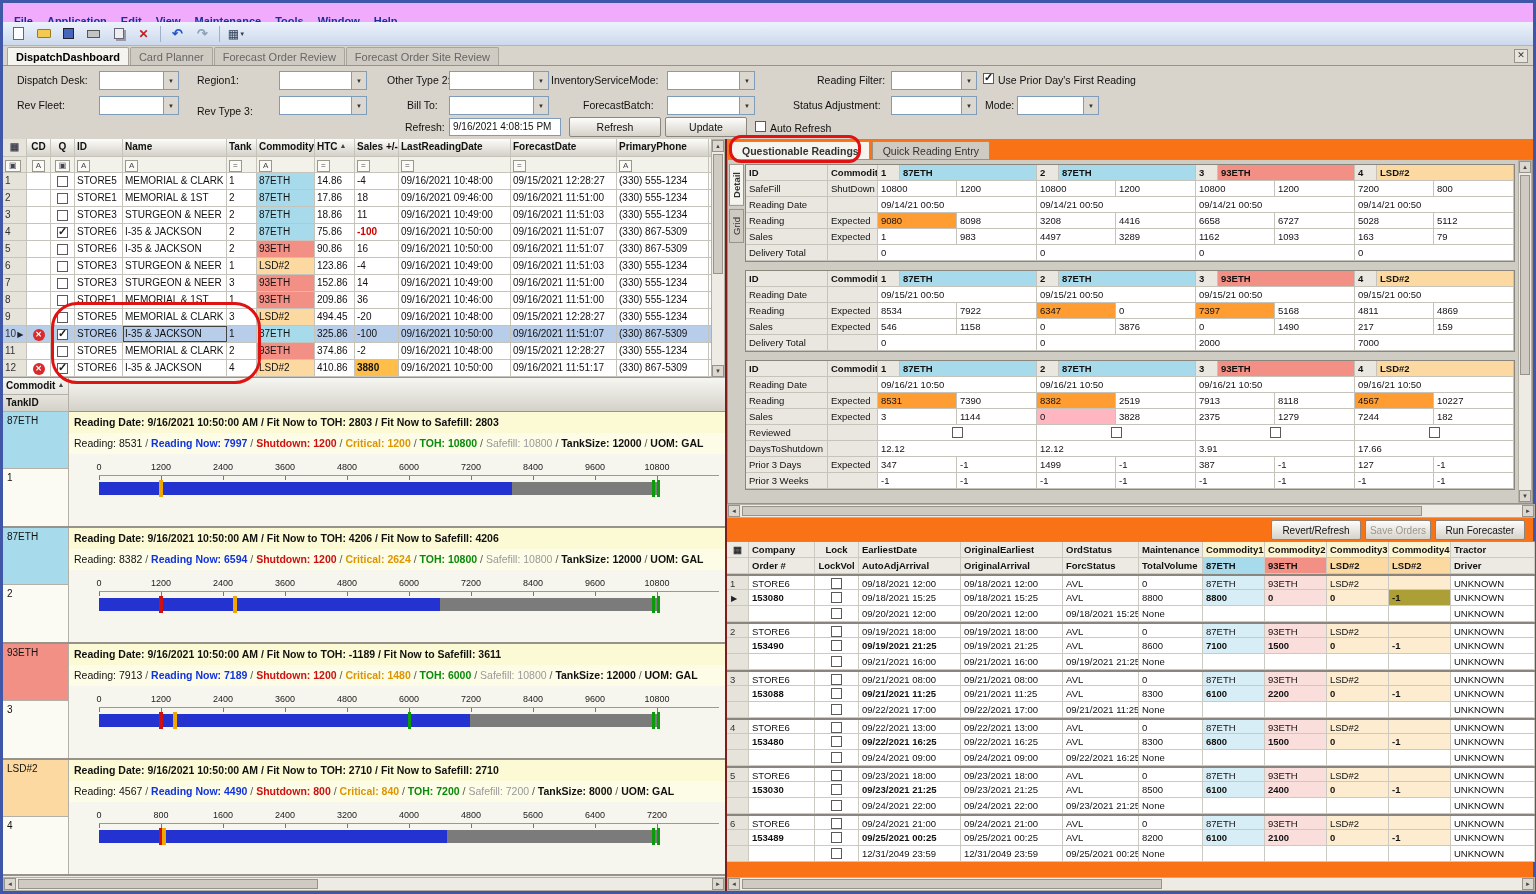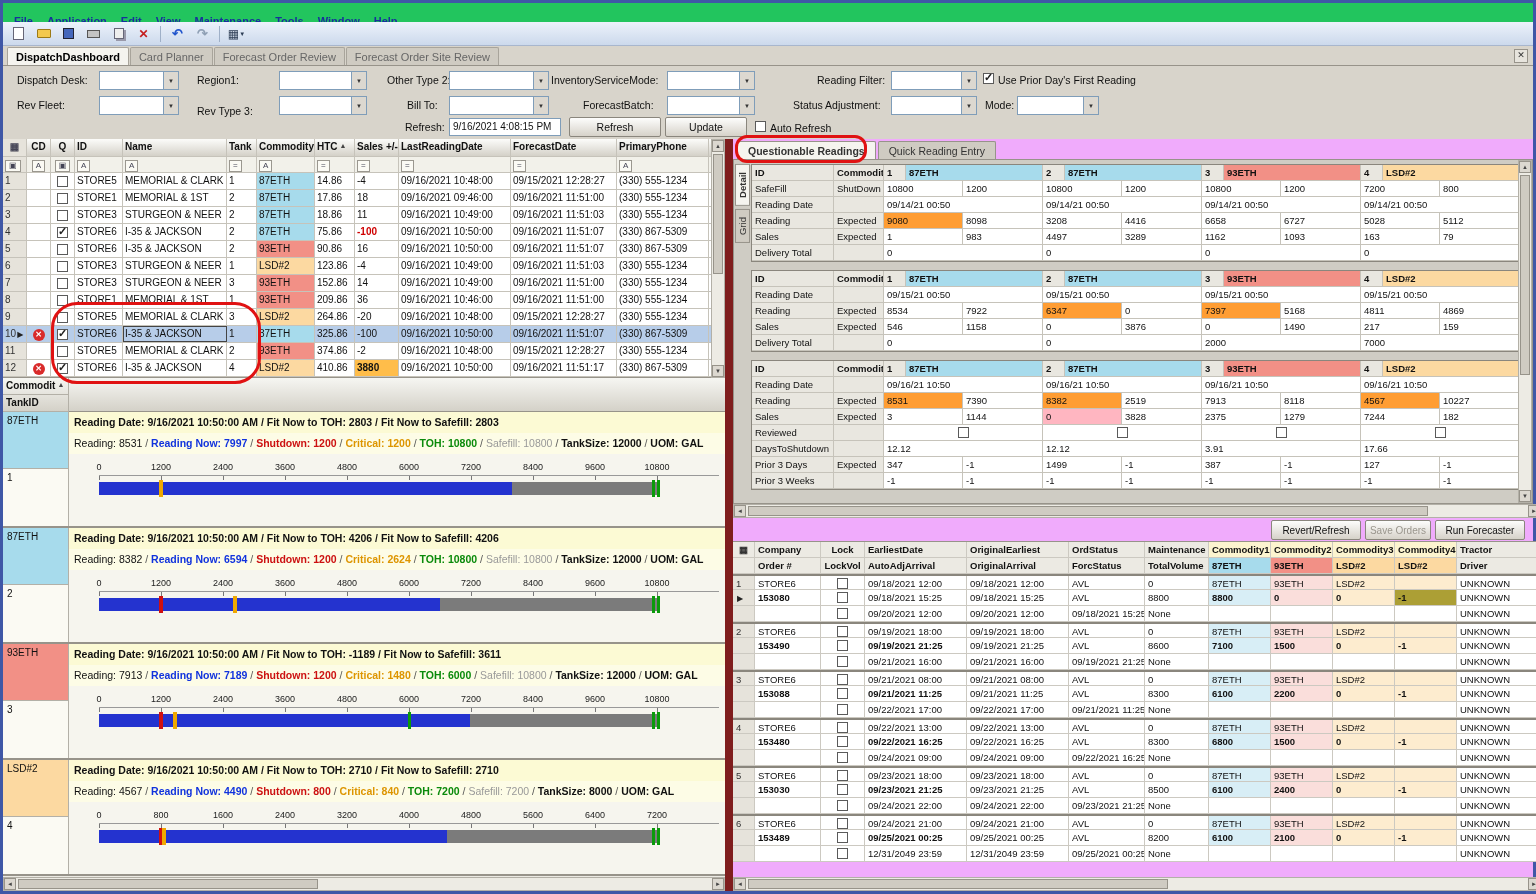--- a/index.html
+++ b/index.html
@@ -1,21 +1,21 @@
 <!DOCTYPE html>
 <html><head>
 <meta charset="utf-8">
 <style>
 *{box-sizing:border-box;margin:0;padding:0}
 body{width:1536px;height:894px;position:relative;overflow:hidden;background:#fff;
      font-family:"Liberation Sans",sans-serif;font-size:11px;color:#111}
 #app{position:absolute;inset:0;border:3px solid #3f57a6;background:#d8d4cb}
 
 
-.menubar{position:absolute;left:0;right:0;top:0;height:36px;background:#22c55e;
+.menubar{position:absolute;left:0;right:0;top:0;height:36px;background:#f0abfc;
          border-bottom:1px solid #b3c1d8;display:flex;align-items:center;padding-left:4px}
 .mitem{color:#17309c;font-weight:bold;padding:2px 7px;cursor:default}
 .toolbar{position:absolute;left:0;right:0;top:19px;height:24px;
          background:linear-gradient(#ecf2fb,#ccd9ec);border-bottom:1px solid #a8b6cd;
          display:flex;align-items:center;padding-left:5px;gap:4px}
 .tbtn{width:21px;height:19px;display:flex;align-items:center;justify-content:center;font-size:12px}
 .tsep{width:1px;height:16px;background:#9fb0c8;margin:0 2px}
 .pagei{width:11px;height:13px;background:#fff;border:1px solid #667}
 .folderi{width:14px;height:9px;background:#f3c94f;border:1px solid #9c7a16;border-radius:1px}
 .diski{width:11px;height:11px;background:#4466bb;border:1px solid #223}
@@ -110,21 +110,21 @@
 .gticks .tick{position:absolute;top:0;width:1px;height:4px;background:#777}
 .gbar{position:relative;height:17px;margin-left:30px;width:620px}
 .gtrack{position:absolute;left:0;top:2px;height:13px;background:#7b7b7b}
 .gfill{position:absolute;left:0;top:2px;height:13px;background:#2433cf}
 .gmark{position:absolute;top:0;width:4px;height:17px}
 .m-r{background:#d01010}
 .m-o{background:#f0a800}
 .m-g{background:#0a9a0a;width:3px}
 
 
-.rightp{position:absolute;left:722px;top:136px;right:0;bottom:0;background:#f0abfc;border-left:8px solid #7f1d1d}
+.rightp{position:absolute;left:722px;top:136px;right:0;bottom:0;background:#f97316;border-left:2px solid #7f1d1d}
 .rtabs{position:absolute;left:4px;top:0;height:20px;display:flex;align-items:flex-end;z-index:5}
 .rtab{padding:3px 10px 2px;border:1px solid #97938a;border-bottom:none;background:#cfcbc2;
       color:#333;margin-right:2px;border-radius:2px 2px 0 0;font-size:10.5px;white-space:nowrap}
 .rtab.active{background:#f5f4ef;font-weight:bold}
 .detailarea{position:absolute;left:0;top:20px;right:0;height:345px;border:1px solid #97938a;background:#cfccc4}
 .sidetabs{position:absolute;left:0;top:4px;width:16px}
 .sidetab{writing-mode:vertical-rl;transform:rotate(180deg);border:1px solid #97938a;
          background:#cfcbc2;padding:7px 1px;font-size:9.5px;margin:0 0 3px 1px;color:#333}
 .sidetab.active{background:#f5f4ef;font-weight:bold}
 .dtables{position:absolute;left:17px;top:4px;width:772px}
@@ -422,21 +422,21 @@
           <div class="c-ph">(330) 555-1234</div>
         </div>
         <div class="srow">
           <div class="c-g">9</div>
           <div class="c-cd"></div>
           <div class="c-q"><span class="cb"></span></div>
           <div class="c-id">STORE5</div>
           <div class="c-name">MEMORIAL &amp; CLARK</div>
           <div class="c-tank">3</div>
           <div class="c-com" style="background: rgb(252, 217, 161);">LSD#2</div>
-          <div class="c-htc">264.86</div>
+          <div class="c-htc">494.45</div>
           <div class="c-sales">-20</div>
           <div class="c-lrd">09/16/2021 10:48:00</div>
           <div class="c-fd">09/15/2021 12:28:27</div>
           <div class="c-ph">(330) 555-1234</div>
         </div>
         <div class="srow sel">
           <div class="c-g">10<span class="rowarrow">▶</span></div>
           <div class="c-cd"><span class="redx">✕</span></div>
           <div class="c-q"><span class="cb on"></span></div>
           <div class="c-id">STORE6</div>

